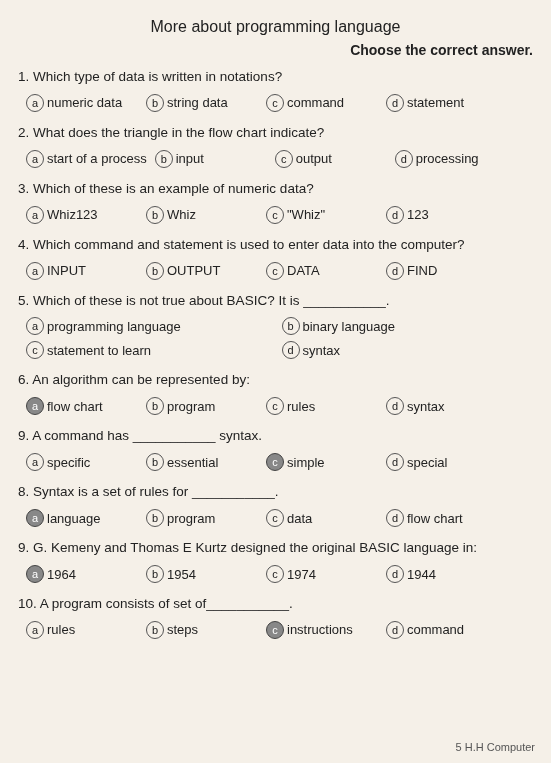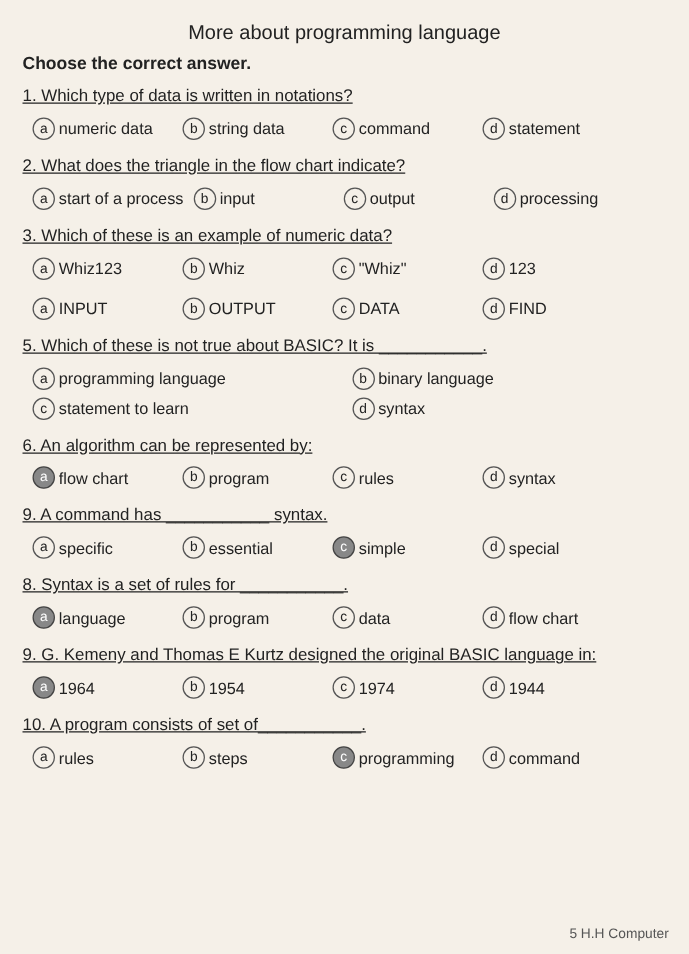--- a/index.html
+++ b/index.html
@@ -16,29 +16,29 @@
     .page-title {
       text-align: center;
       font-weight: normal;
       font-size: 16px;
       margin-bottom: 6px;
     }
     .instruction {
       font-weight: bold;
       font-size: 14px;
       margin-bottom: 10px;
+      text-align: right;
     }
     .question-block {
       margin-bottom: 10px;
     }
     .question-text {
       font-size: 13.5px;
       margin-bottom: 5px;
       line-height: 1.4;
-      text-decoration: underline;
     }
     .options-row {
       display: flex;
       flex-wrap: wrap;
       gap: 2px 0px;
       padding-left: 4px;
     }
     .option {
       display: inline-flex;
       align-items: center;
@@ -145,20 +145,21 @@
           <span class="option-circle">c</span>
           <span class="option-label"> "Whiz"</span>
         </div>
         <div class="option">
           <span class="option-circle">d</span>
           <span class="option-label"> 123</span>
         </div>
       </div>
     </div>
     <div class="question-block">
+      <div class="question-text">4. Which command and statement is used to enter data into the computer?</div>
       <div class="options-row">
         <div class="option">
           <span class="option-circle">a</span>
           <span class="option-label"> INPUT</span>
         </div>
         <div class="option">
           <span class="option-circle">b</span>
           <span class="option-label"> OUTPUT</span>
         </div>
         <div class="option">
@@ -282,21 +283,21 @@
         <div class="option">
           <span class="option-circle">a</span>
           <span class="option-label"> rules</span>
         </div>
         <div class="option">
           <span class="option-circle">b</span>
           <span class="option-label"> steps</span>
         </div>
         <div class="option">
           <span class="option-circle selected">c</span>
-          <span class="option-label"> programming</span>
+          <span class="option-label"> instructions</span>
         </div>
         <div class="option">
           <span class="option-circle">d</span>
           <span class="option-label"> command</span>
         </div>
       </div>
     </div>
   </div>
 
 <div class="footer">5 H.H Computer</div>

